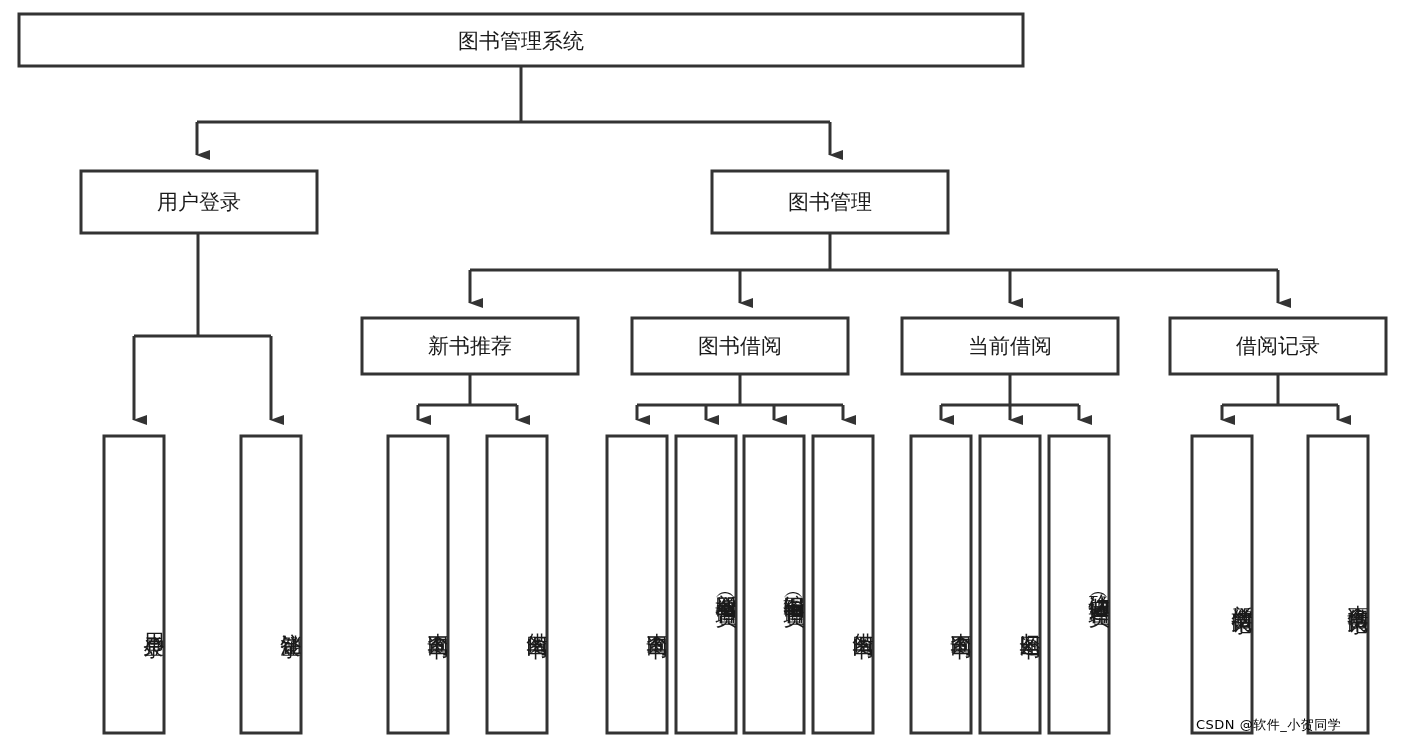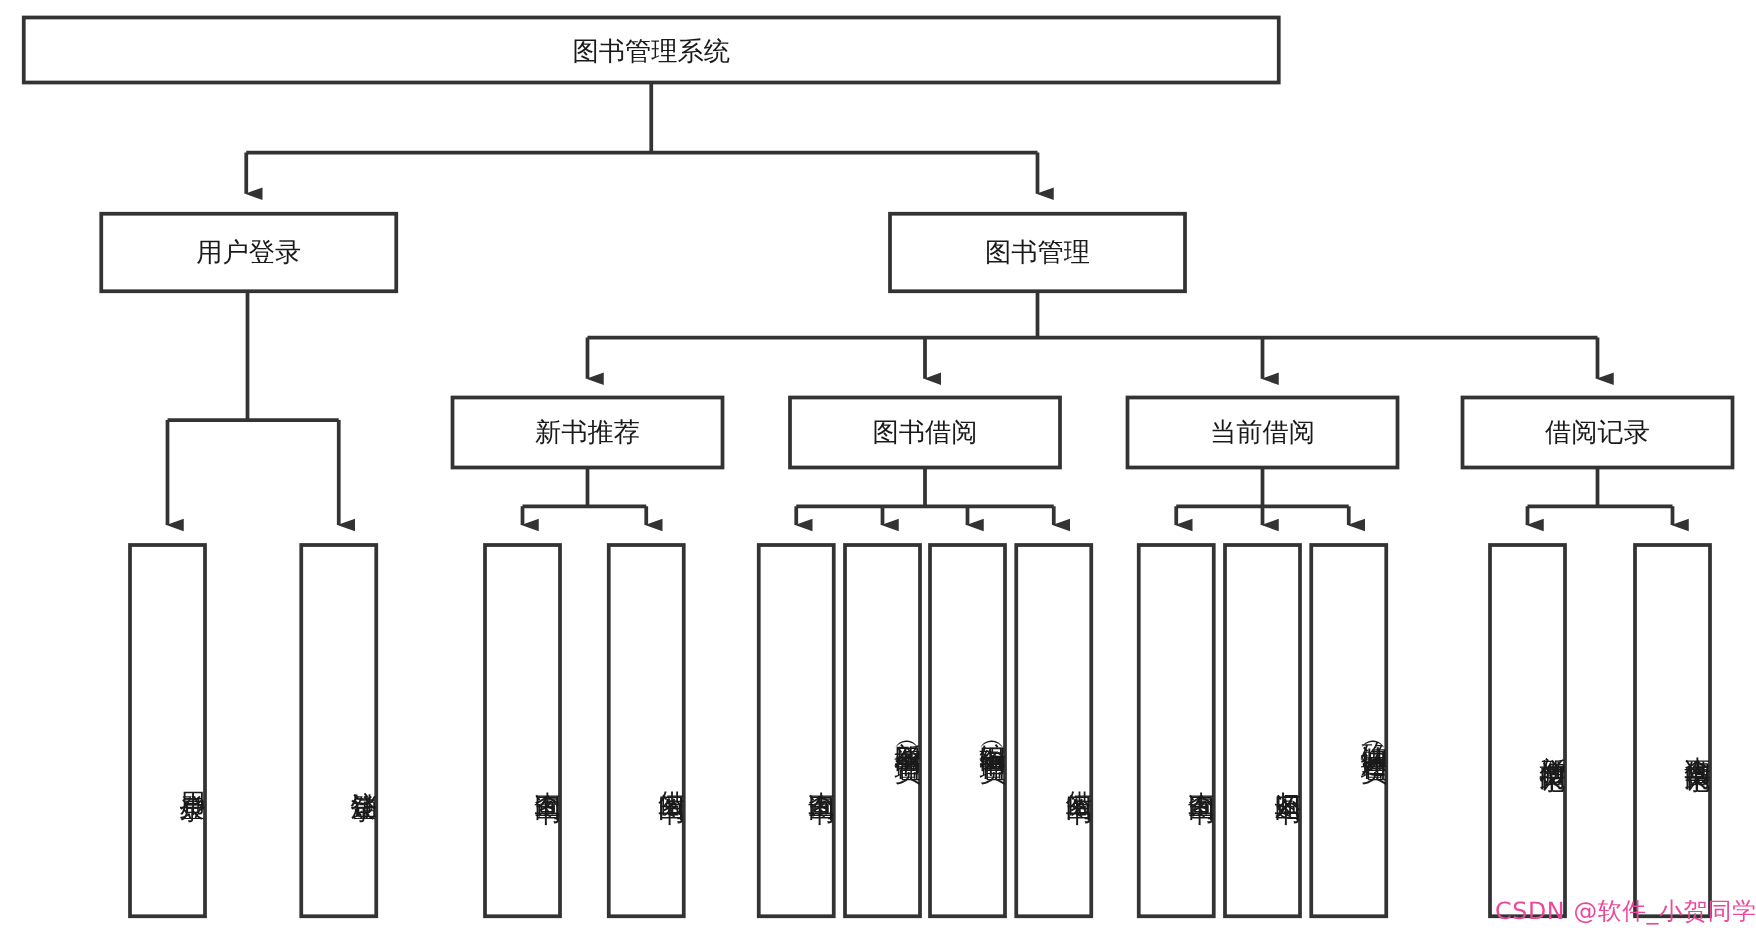--- a/index.html
+++ b/index.html
@@ -61,22 +61,22 @@
     line-height: 1;
     white-space: nowrap;
     display: flex;
     align-items: flex-start;
     justify-content: center;
     pointer-events: none;
   }
   .watermark {
     position: absolute;
     font-family: "DejaVu Sans", "Liberation Sans", sans-serif;
-    font-size: 19px;
-    color: #ec4899;
+    font-size: 13px;
+    color: #000000;
     white-space: nowrap;
     letter-spacing: 0.5px;
   }
 </style>
 </head>
 <body>
 
 <div id="diagram-root">
 
   <svg class="tree-svg" viewBox="0 0 1405 747" xmlns="http://www.w3.org/2000/svg">

